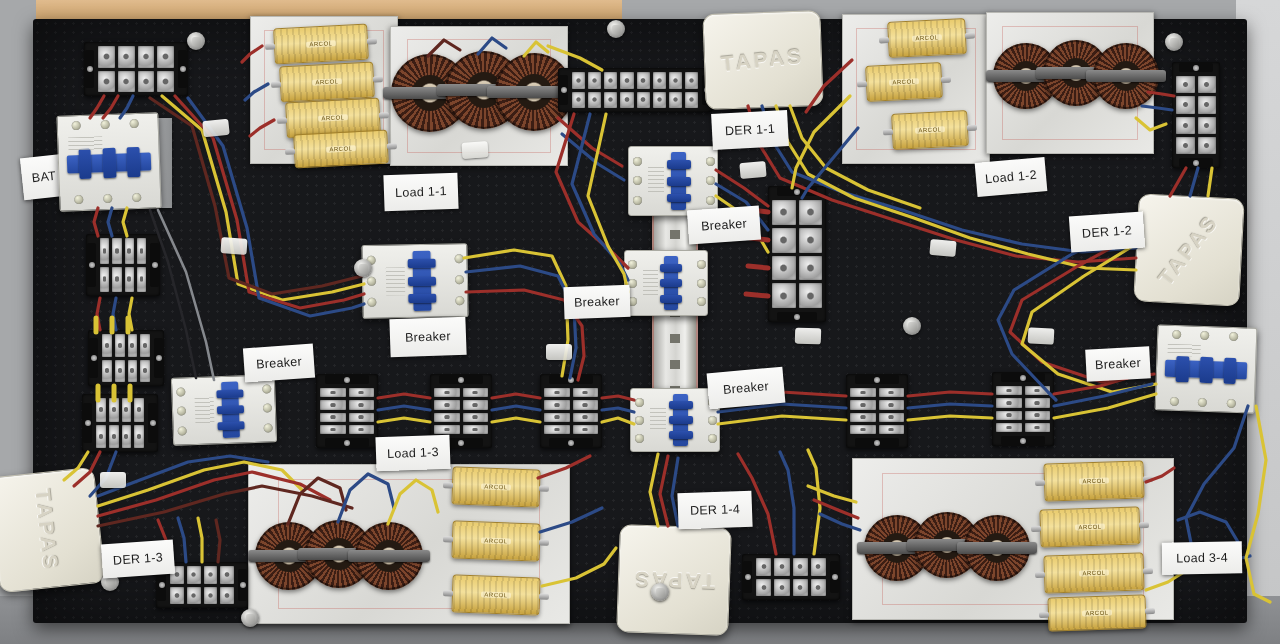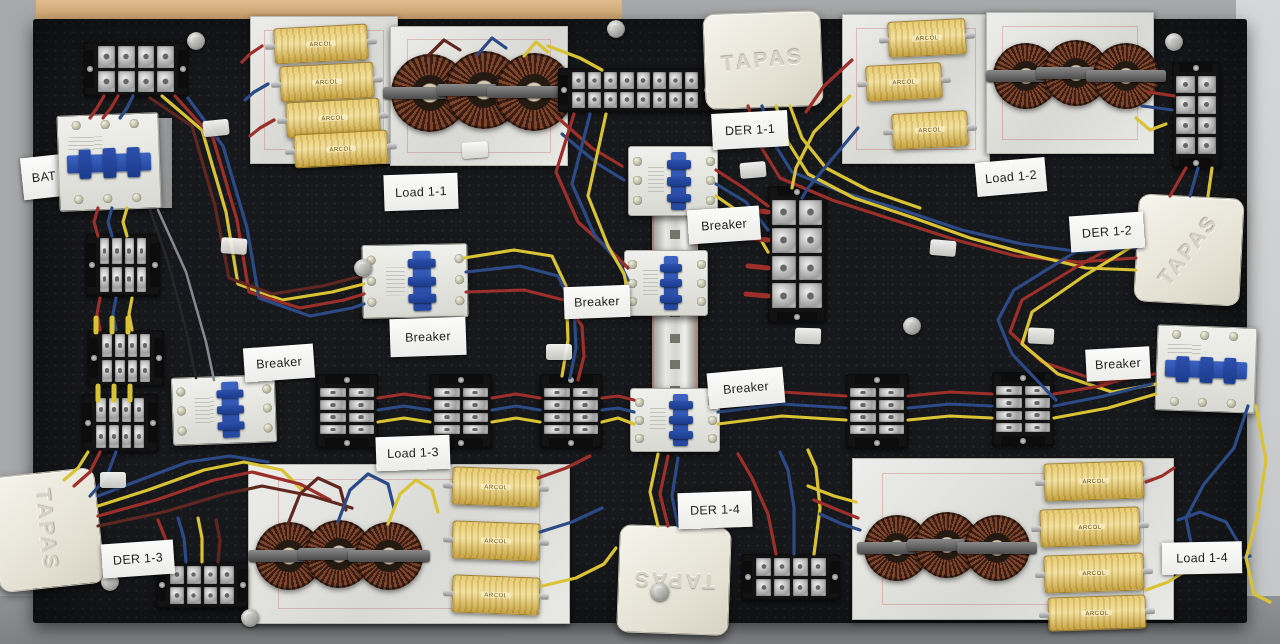--- a/index.html
+++ b/index.html
@@ -601,21 +601,21 @@
     <div class="plabel" style="position: absolute; left: 376px; top: 436px; width: 74px; height: 34px; transform: rotate(-2deg);">
       <span>Load 1-3</span>
     </div>
     <div class="plabel" style="position: absolute; left: 102px; top: 542px; width: 72px; height: 34px; transform: rotate(-4deg);">
       <span>DER 1-3</span>
     </div>
     <div class="plabel" style="position: absolute; left: 678px; top: 492px; width: 74px; height: 36px; transform: rotate(-2deg);">
       <span>DER 1-4</span>
     </div>
     <div class="plabel" style="position: absolute; left: 1162px; top: 542px; width: 80px; height: 32px; transform: rotate(-1deg);">
-      <span>Load 1-4</span>
+      <span>Load 3-4</span>
     </div>
     <div class="clip" style="position: absolute; left: 203px; top: 120px; transform: rotate(-6deg);"></div>
     <div class="clip" style="position: absolute; left: 221px; top: 238px; transform: rotate(4deg);"></div>
     <div class="clip" style="position: absolute; left: 740px; top: 162px; transform: rotate(-5deg);"></div>
     <div class="clip" style="position: absolute; left: 930px; top: 240px; transform: rotate(5deg);"></div>
     <div class="clip" style="position: absolute; left: 1028px; top: 328px; transform: rotate(3deg);"></div>
     <div class="clip" style="position: absolute; left: 546px; top: 344px;"></div>
     <div class="clip" style="position: absolute; left: 462px; top: 142px; transform: rotate(-4deg);"></div>
     <div class="clip" style="position: absolute; left: 100px; top: 472px;"></div>
     <div class="clip" style="position: absolute; left: 795px; top: 328px; transform: rotate(2deg);"></div>

